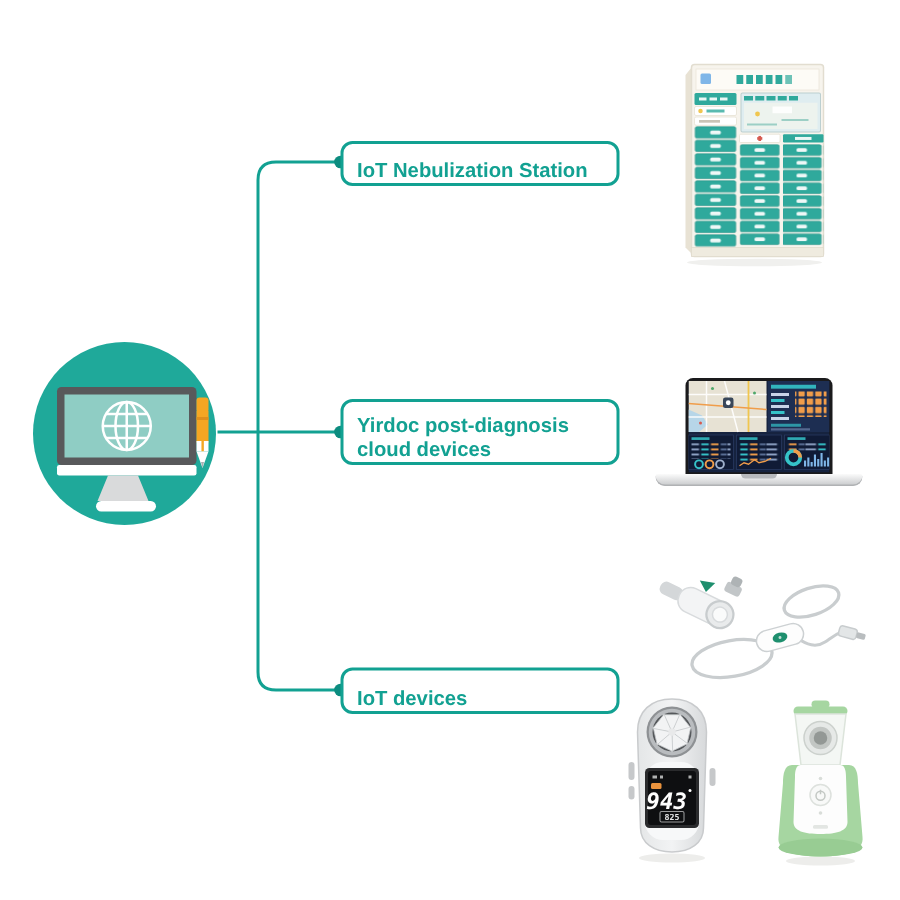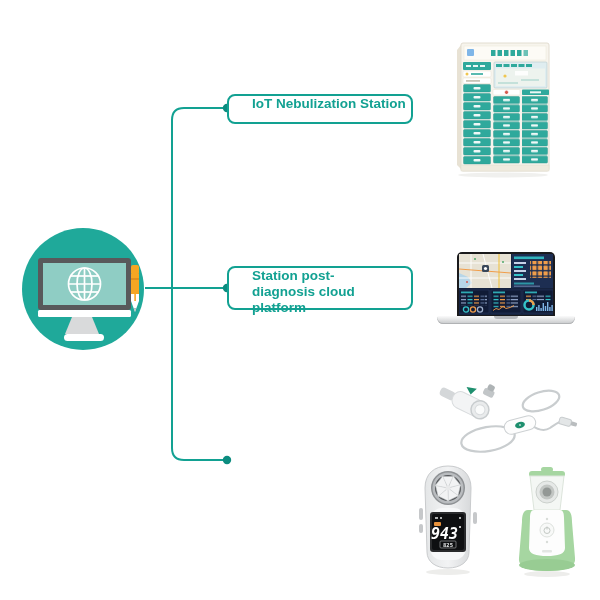--- a/index.html
+++ b/index.html
@@ -5,21 +5,21 @@
   html,body{margin:0;padding:0;background:#fff;}
   .canvas{position:relative;width:600px;height:600px;background:#fff;overflow:hidden;
           font-family:"Liberation Sans",sans-serif;}
   .abs{position:absolute;}
   
   #connectors{position:absolute;left:0;top:0;width:600px;height:600px;}
   
   .node{position:absolute;left:227px;width:186px;box-sizing:border-box;
         background:#fff;border:2px solid var(--teal,#12A192);border-radius:8px;
         color:var(--teal,#12A192);font-weight:bold;font-size:13.5px;line-height:1.18;
-        display:flex;align-items:flex-start;padding:0 23px;}
+        display:flex;align-items:flex-end;padding:0 9px;}
   .node-1{top:94px;height:30px;white-space:nowrap;}
   .node-2{top:266px;height:44px;}
   .node-3{top:445px;height:31px;}
   
   .art{position:absolute;}
   .art svg{display:block;}
   .station-art{left:455px;top:40px;}
   .laptop-art{left:437px;top:252px;width:138px;height:73px;}
   .laptop-screen{position:absolute;left:20px;top:0;width:98px;height:65px;box-sizing:border-box;
                  background:#1A1A1C;border-radius:5px 5px 0 0;padding:2px;}
@@ -70,21 +70,24 @@
       <rect x="112.3" y="66" width="1.6" height="7" style="fill:var(--pen-orange,#F5A623)"></rect>
       <polygon points="109,73 117,73 113,84" fill="#FFFFFF"></polygon>
       <polygon points="112,80 114,80 113,84" fill="#AAB0B3"></polygon>
     </g>
   </svg>
 
   <div class="node node-1">
     <span>IoT Nebulization Station</span>
   </div>
   <div class="node node-2">
-    <span>Station post-diagnosis cloud platform</span>
+    <span>Yirdoc post-diagnosis cloud devices</span>
+  </div>
+  <div class="node node-3">
+    <span>IoT devices</span>
   </div>
 
   <div class="art station-art">
     <svg width="98" height="140" viewBox="0 0 98 140">
       <defs>
         <pattern id="lockersA" patternUnits="userSpaceOnUse" x="8" y="44" width="28" height="9">
           <rect x="0.5" y="0.5" width="27" height="7.6" rx="1" style="fill:var(--locker-teal,#2FA99C)" stroke="#239186" stroke-width="0.4"></rect>
           <rect x="10.5" y="3" width="7" height="2.6" rx="1" fill="#FFFFFF" opacity="0.92"></rect>
         </pattern>
         <pattern id="lockersB" patternUnits="userSpaceOnUse" x="38" y="56" width="28" height="8.5">

